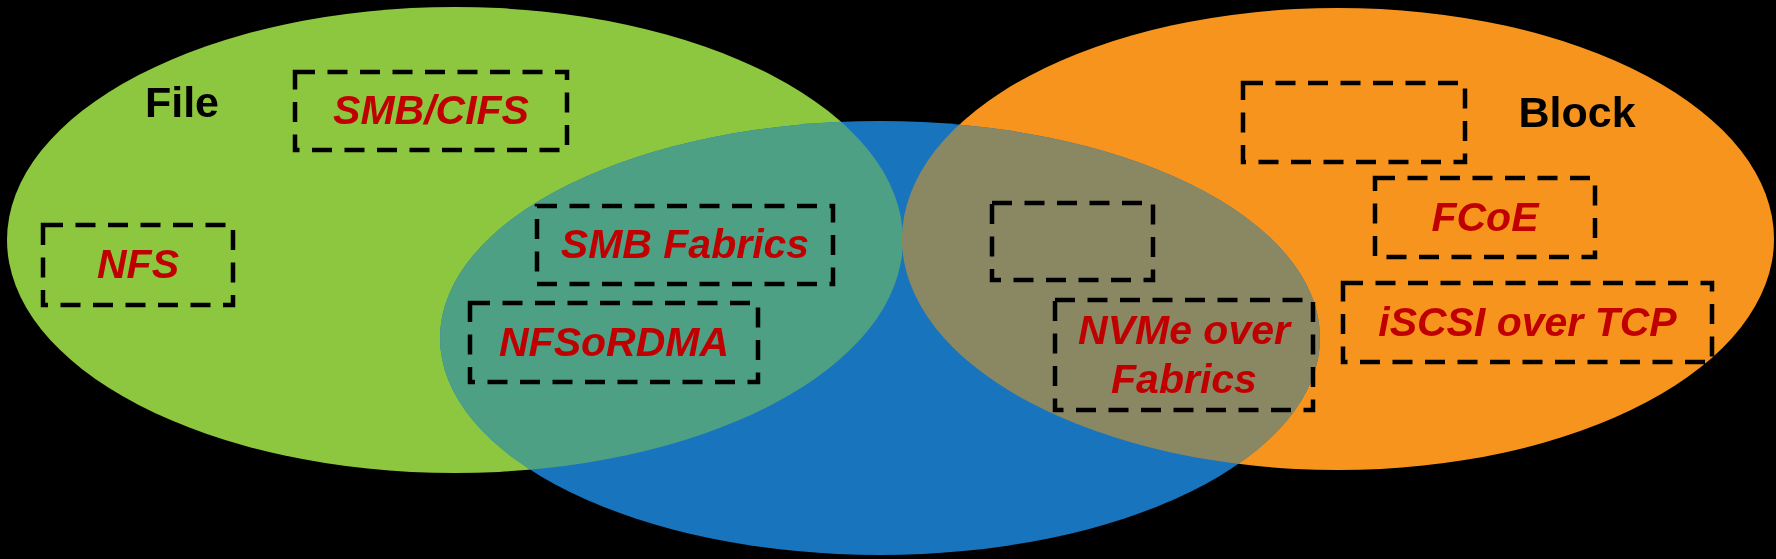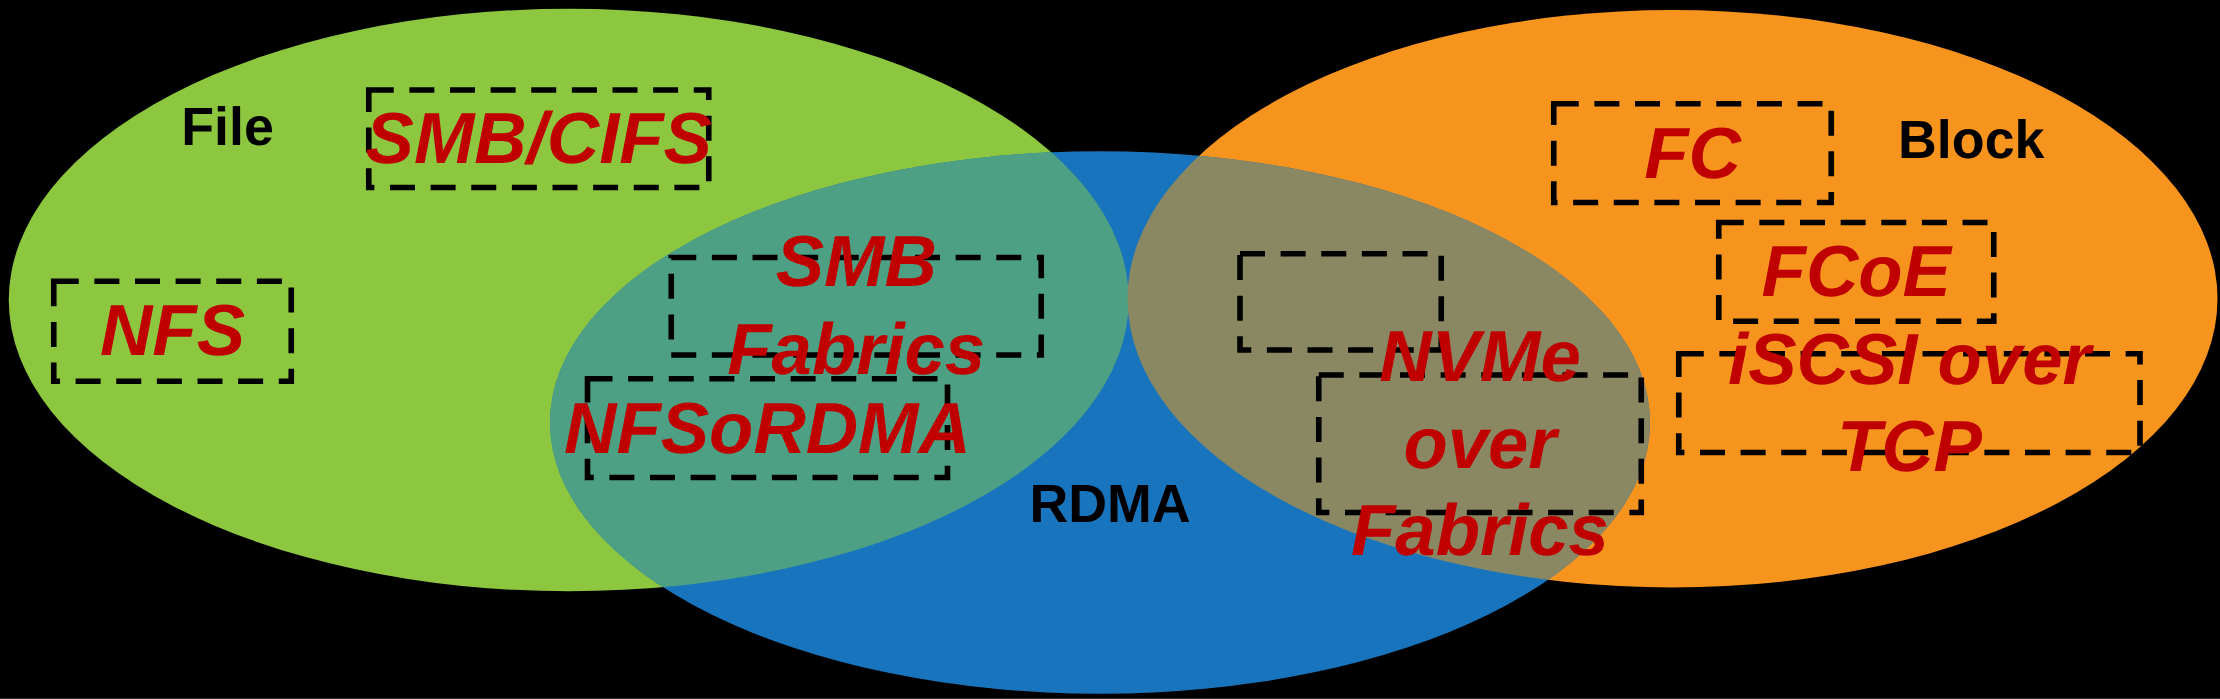--- a/index.html
+++ b/index.html
@@ -26,21 +26,21 @@
     transform: translate(-50%, -50%);
     color: var(--set-label-black, #000);
     font-weight: bold;
     font-size: 43px;
     white-space: nowrap;
   }
   .proto-label {
     color: var(--protocol-label-red, #C00000);
     font-weight: bold;
     font-style: italic;
-    font-size: 58px;
+    font-size: 41px;
     padding: 0 8px;
     box-sizing: border-box;
   }
 </style>
 </head>
 <body>
 
 <div class="stage">
 
   <svg width="1776" height="559" viewBox="0 0 1776 559">
@@ -71,24 +71,22 @@
       <rect x="992" y="203" width="161" height="77" stroke="#000000"></rect>
       <rect x="1055" y="300" width="258" height="110" stroke="#000000"></rect>
       <rect x="1243" y="83" width="222" height="79" stroke="#000000"></rect>
       <rect x="1375" y="178" width="220" height="79" stroke="#000000"></rect>
       <rect x="1343" y="283" width="369" height="79" stroke="#000000"></rect>
     </g>
   </svg>
 
   <div class="label set-label" style="left:182px; top:103px;">File</div>
   <div class="label set-label" style="left:1577px; top:113px;">Block</div>
-  <div class="label set-label" style="left:888px; top:404px;">RDMA</div>
 
   <div class="label proto-label" style="left:295px; top:72px; width:272px; height:78px;">SMB/CIFS</div>
   <div class="label proto-label" style="left:43px; top:225px; width:190px; height:80px;">NFS</div>
   <div class="label proto-label" style="left:537px; top:206px; width:296px; height:78px;">SMB Fabrics</div>
   <div class="label proto-label" style="left:470px; top:303px; width:288px; height:79px;">NFSoRDMA</div>
   <div class="label proto-label" style="left:1055px; top:300px; width:258px; height:110px;">NVMe over Fabrics</div>
-  <div class="label proto-label" style="left:1243px; top:83px; width:222px; height:79px;">FC</div>
   <div class="label proto-label" style="left:1375px; top:178px; width:220px; height:79px;">FCoE</div>
   <div class="label proto-label" style="left:1343px; top:283px; width:369px; height:79px;">iSCSI over TCP</div>
 
 </div>
 
 </body></html>

